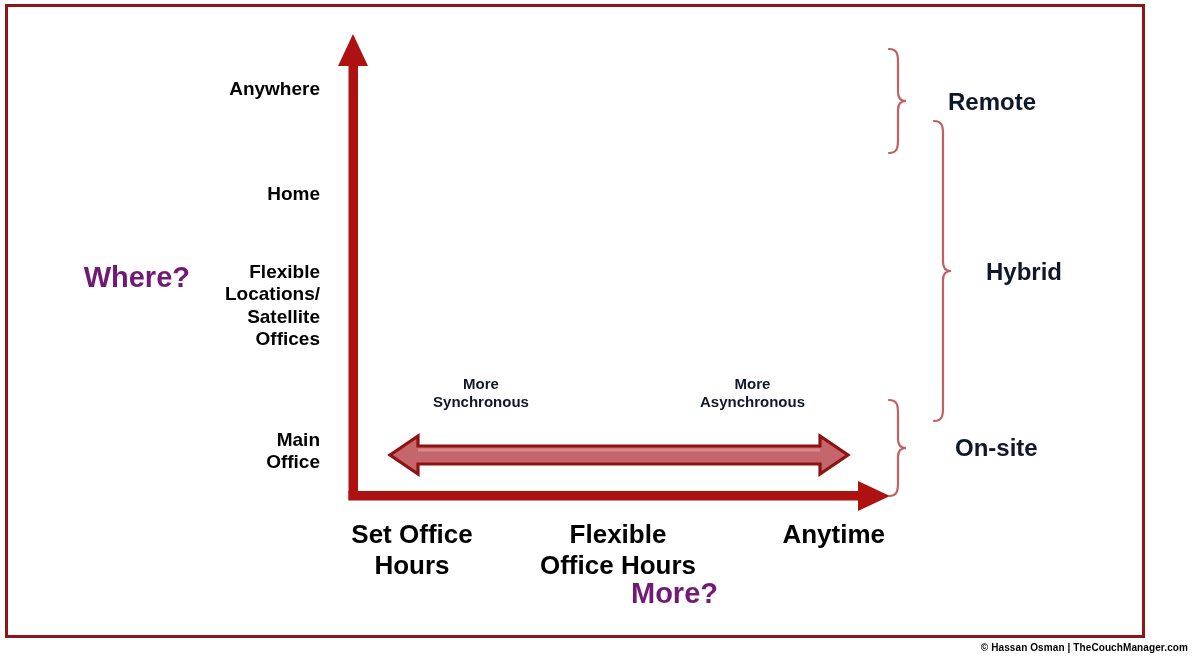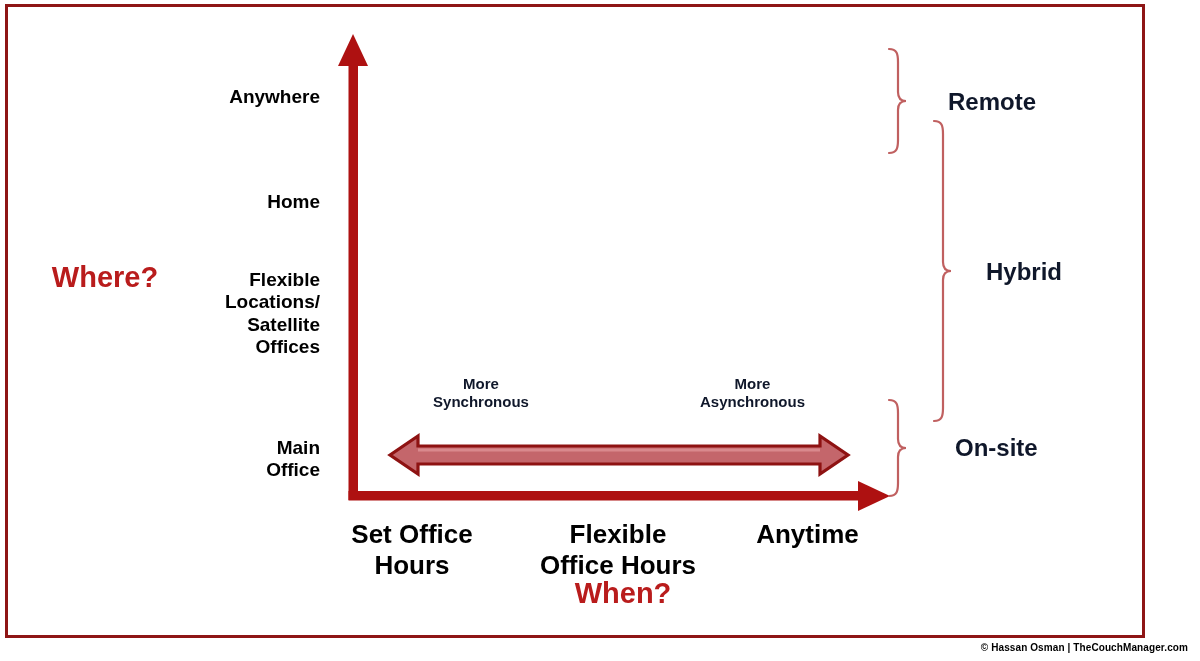--- a/index.html
+++ b/index.html
@@ -38,31 +38,30 @@
   .lbl {
     position: absolute;
     color: #000000;
     font-weight: bold;
     line-height: 1.18;
     white-space: pre-line;
   }
   .y-tick-label {
     font-size: 19px;
     text-align: right;
-    margin-top: 8px;
   }
   .x-tick-label {
     font-size: 26px;
     text-align: center;
   }
   .axis-question {
     font-size: 29px;
     font-weight: bold;
-    color: #b91c1c;
-    text-align: center;
+    color: #701a75;
+    text-align: right;
   }
   .red-label {
     position: absolute;
     color: #0f172a;
     font-weight: bold;
   }
   .sync-label {
     font-size: 15px;
     text-align: center;
     line-height: 1.2;
@@ -136,23 +135,23 @@
 Office</div>
 
   <div class="lbl axis-question" style="left:20px; top:260px; width:170px;">Where?</div>
 
   <div class="lbl x-tick-label" style="left:332px; top:519px; width:160px;">Set Office
 Hours</div>
 
   <div class="lbl x-tick-label" style="left:528px; top:519px; width:180px;">Flexible
 Office Hours</div>
 
-  <div class="lbl x-tick-label" style="left:730px; top:519px; width:155px;">Anytime</div>
+  <div class="lbl x-tick-label" style="left:730px; top:519px; width:155px;text-align:right;">Anytime</div>
 
-  <div class="lbl axis-question" style="left:528px; top:576px; width:190px;">When?</div>
+  <div class="lbl axis-question" style="left:528px; top:576px; width:190px;">More?</div>
 
   <div class="red-label sync-label" style="left:392px; top:375px; width:178px;">More
 Synchronous</div>
 
   <div class="red-label sync-label" style="left:660px; top:375px; width:185px;">More
 Asynchronous</div>
 
   <div class="red-label bracket-label" style="left:948px; top:88px; width:170px;">Remote</div>
 
   <div class="red-label bracket-label" style="left:955px; top:434px; width:170px;">On-site</div>

